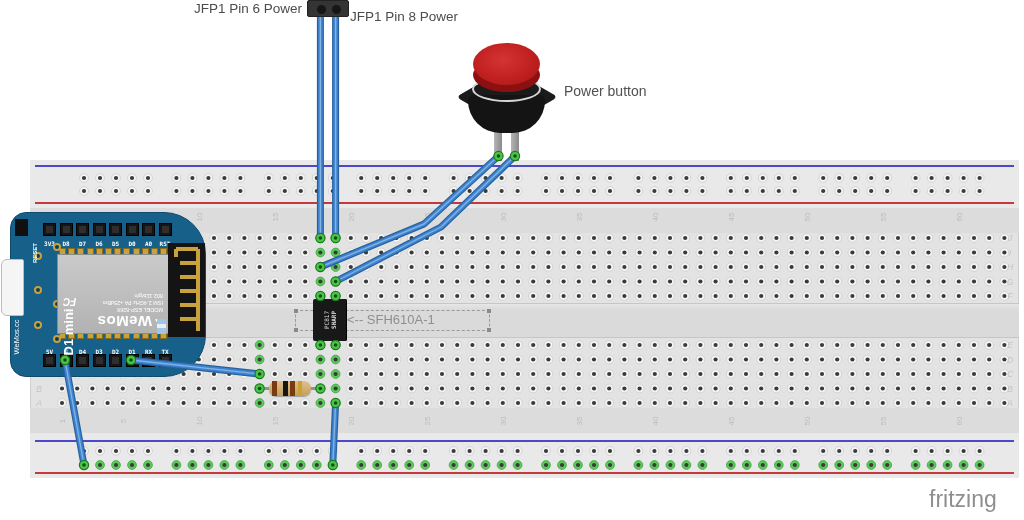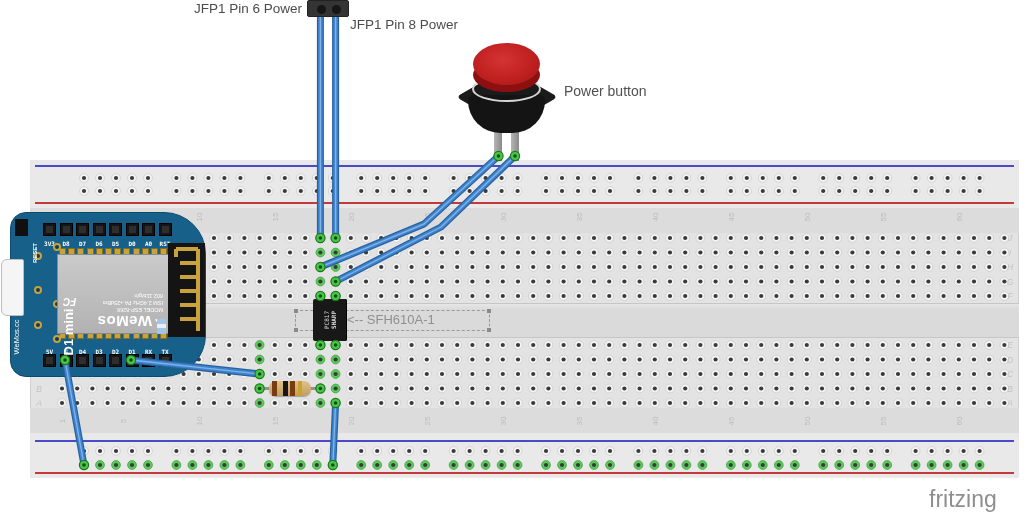--- a/index.html
+++ b/index.html
@@ -2002,18 +2002,18 @@
       <circle cx="320.4" cy="388.5" r="4.6" fill="#4cc44c" stroke="#1a7a1a" stroke-width="1.2"></circle>
       <circle cx="320.4" cy="388.5" r="1.8" fill="#0f4f0f"></circle>
     </svg>
 
   <div class="abs pinheader">
     <i style="left:9px"></i>
       <i style="left:24px"></i>
   </div>
 
   <div class="abs note-label" style="left:187px;top:0;width:115px;text-align:right">JFP1 Pin 6 Power</div>
-  <div class="abs note-label" style="left:350px;top:16px">JFP1 Pin 8 Power</div>
+  <div class="abs note-label" style="left:350px;top:8px">JFP1 Pin 8 Power</div>
   <div class="abs note-label" style="left:564px;top:83px;font-size:14px;color:#515151">Power button</div>
 
   <div id="logo" class="abs">fritzing</div>
 
 </div>
 
 </body></html>

